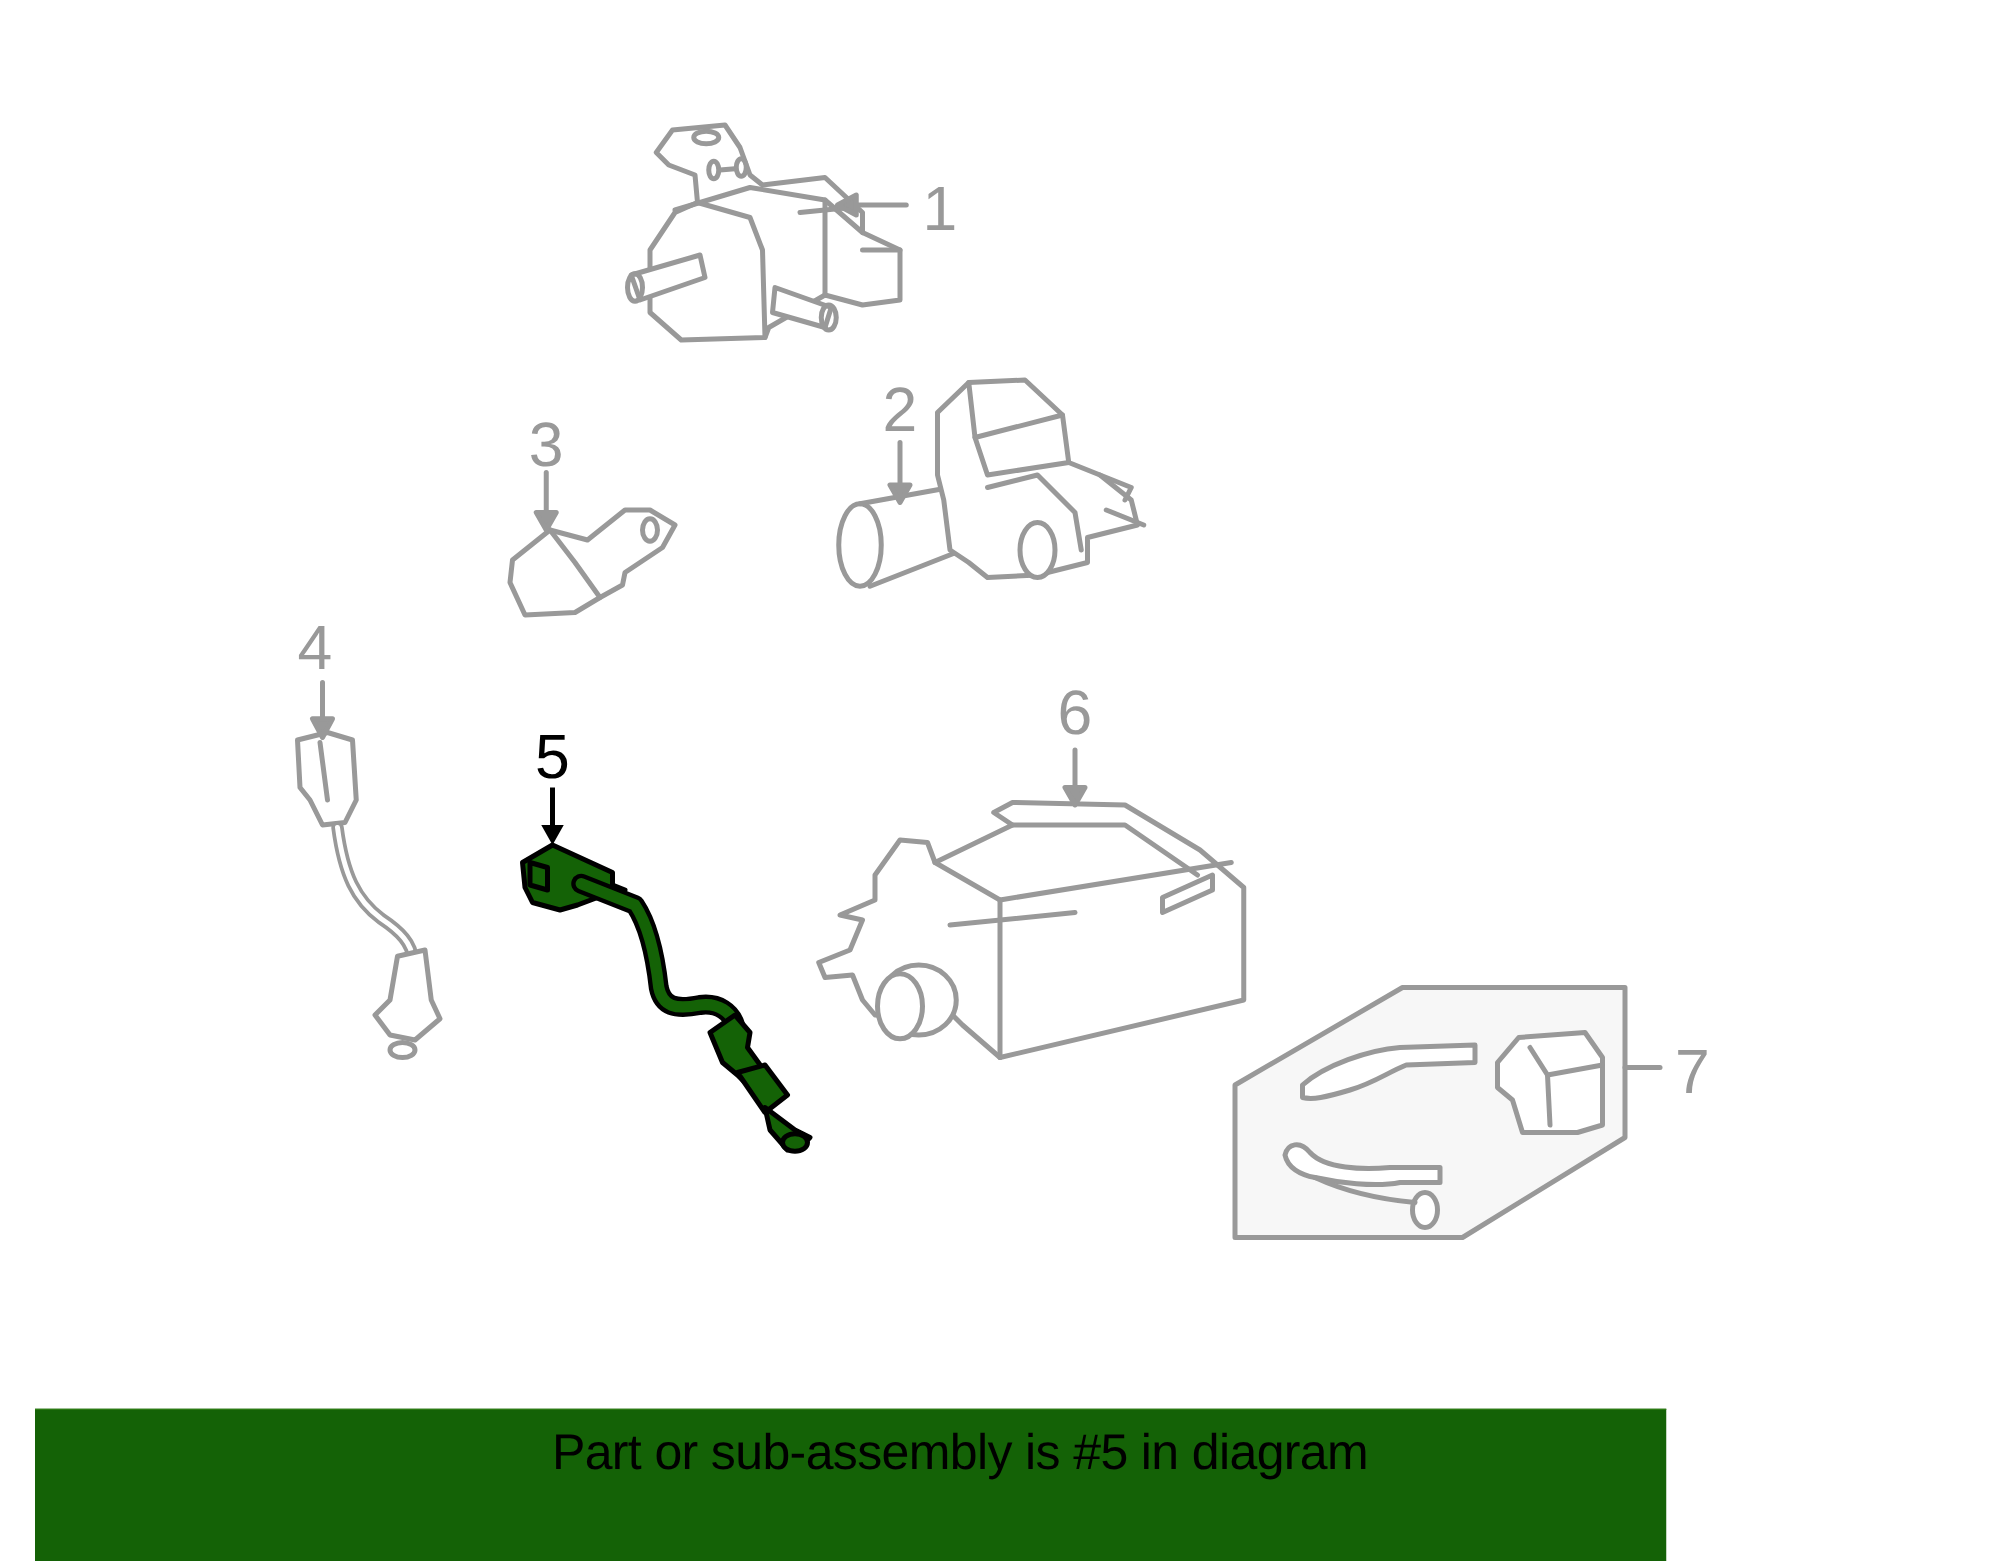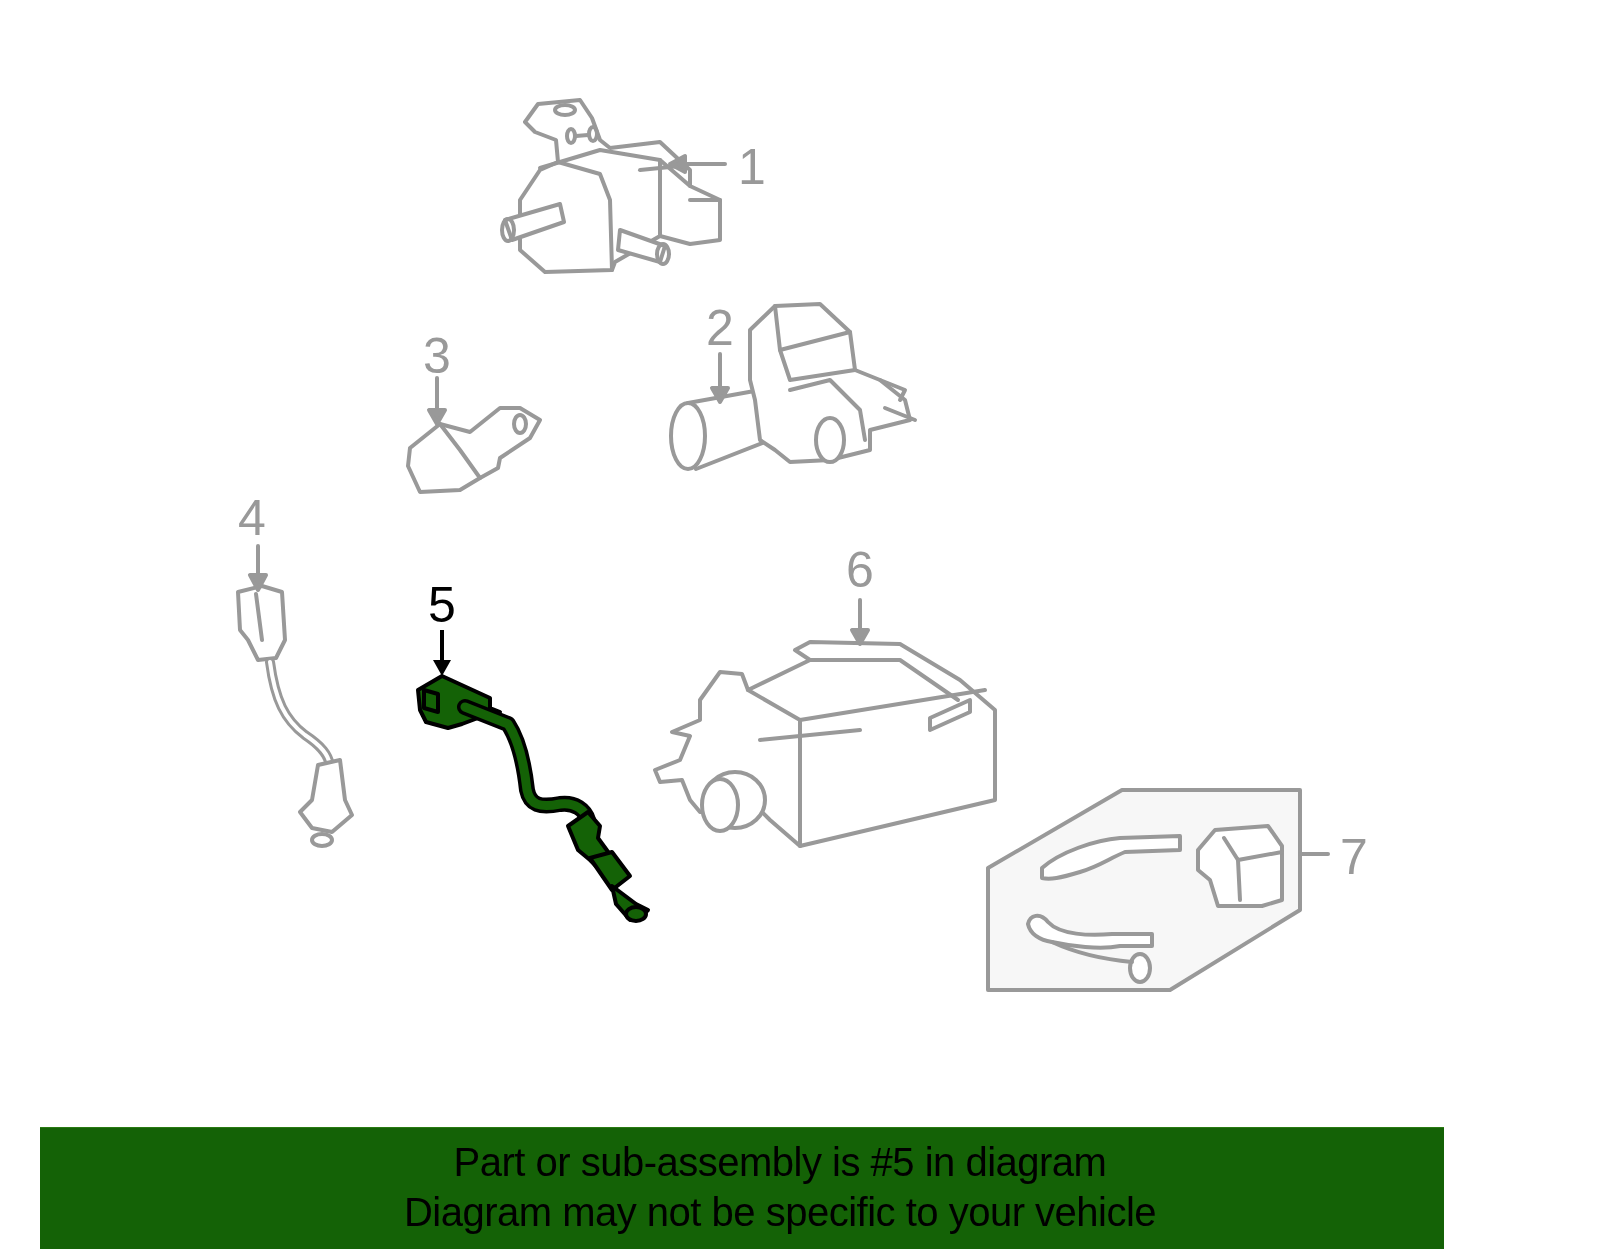--- a/index.html
+++ b/index.html
@@ -1,21 +1,21 @@
 <!DOCTYPE html>
 <html><head>
 <meta charset="utf-8">
 <style>
   html, body { margin: 0; padding: 0; background: #ffffff; }
   body { width: 1600px; height: 1249px; position: relative; overflow: hidden; font-family: "Liberation Sans", sans-serif; }
   #diagram { position: absolute; left: 0; top: 0; width: 1600px; height: 1100px; }
   .callout { position: absolute; font-family: "Liberation Sans", sans-serif; font-size: 50px; line-height: 1; }
   .callout.gray { color: #999999; }
   .callout.black { color: #000000; }
-  #banner { position: absolute; left: 40px; top: 1127px; width: 1404px; height: 122px; background: #146206; border-top: 1px solid #2a7a12; }
+  #banner { position: absolute; left: 28px; top: 1127px; width: 1305px; height: 122px; background: #146206; border-top: 1px solid #2a7a12; }
   .banner-line { position: absolute; left: 0; width: 1480px; text-align: center; color: #000000; font-size: 40px; line-height: 48px; letter-spacing: -0.5px; }
   .banner-line.l1 { top: 10px; }
   .banner-line.l2 { top: 60px; }
 </style>
 </head>
 <body>
 
 <svg id="diagram" viewBox="0 0 1600 1100" xmlns="http://www.w3.org/2000/svg">
   <g fill="none" stroke="#999999" stroke-width="4" stroke-linejoin="round" stroke-linecap="round">
 
@@ -116,14 +116,13 @@
 <div class="callout gray" style="left:738px; top:142px;">1</div>
 <div class="callout gray" style="left:706px; top:303px;">2</div>
 <div class="callout gray" style="left:423px; top:331px;">3</div>
 <div class="callout gray" style="left:238px; top:493px;">4</div>
 <div class="callout black" style="left:428px; top:580px;">5</div>
 <div class="callout gray" style="left:846px; top:545px;">6</div>
 <div class="callout gray" style="left:1340px; top:832px;">7</div>
 
 <div id="banner">
   <div class="banner-line l1">Part or sub-assembly is #5 in diagram</div>
-  <div class="banner-line l2">Diagram may not be specific to your vehicle</div>
 </div>
 
 </body></html>

